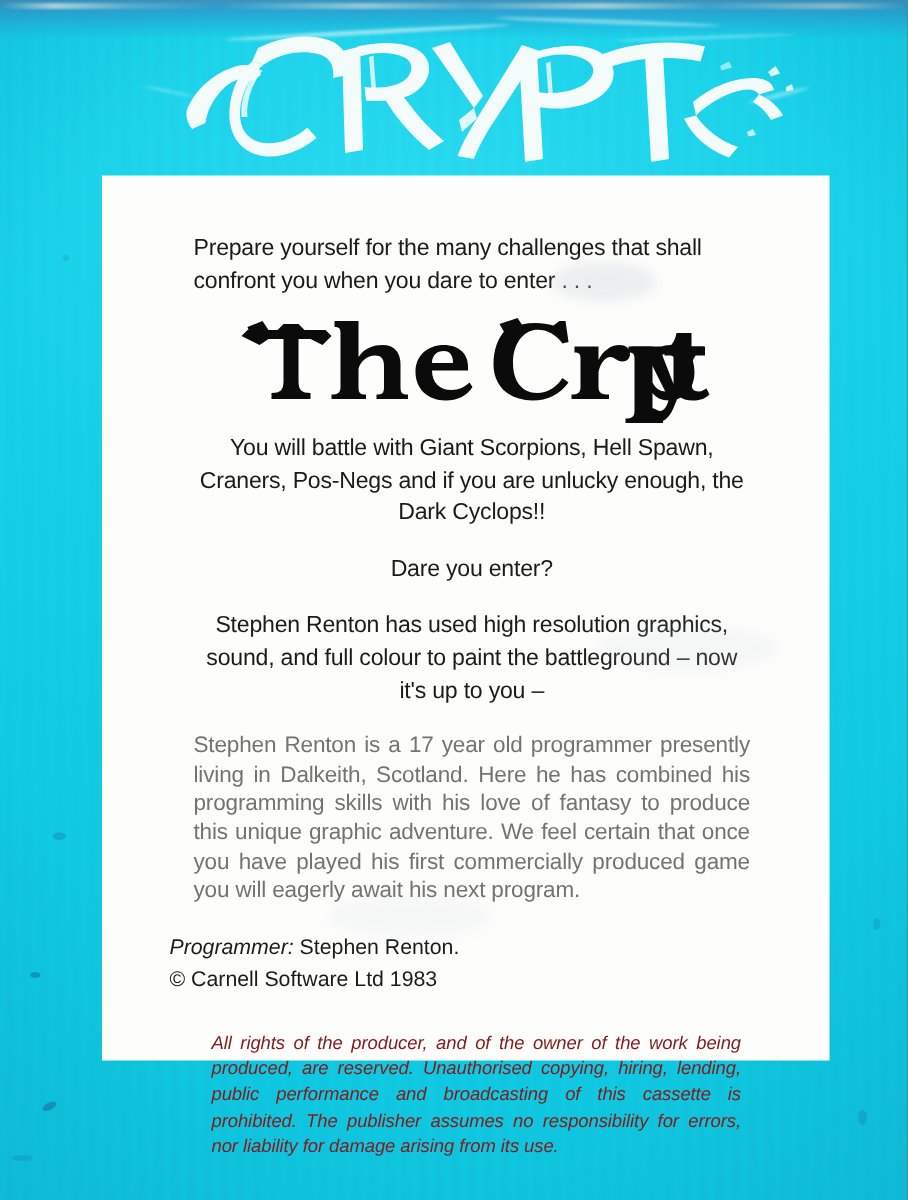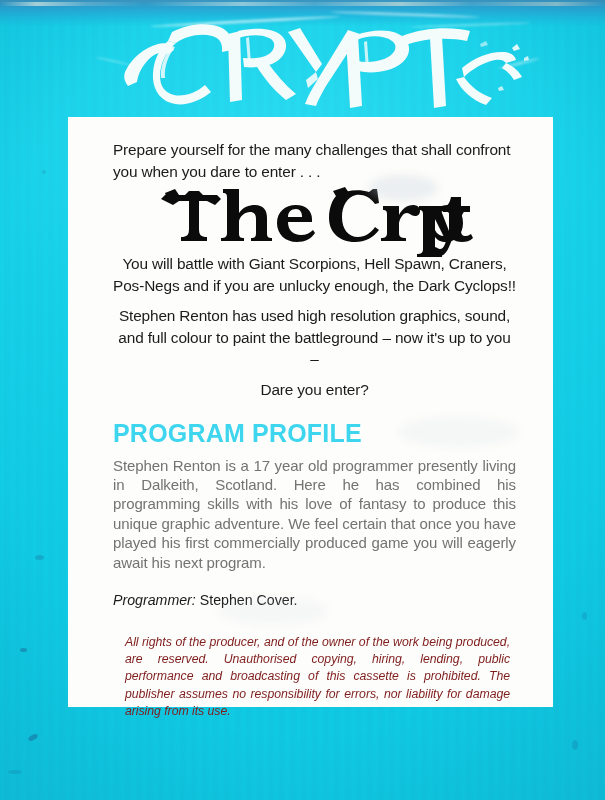--- a/index.html
+++ b/index.html
@@ -104,21 +104,21 @@
     width: 485px;
     height: 590px;
     background: #fdfdfb;
     box-shadow: 0 0 0 0 rgba(0,0,0,0);
   }
   .card-inner {
     padding: 22px 37px 0 45px;
     color: #141414;
   }
 
-  p { margin: 0; }
+  p { margin: 16px; }
 
   .lede {
     font-size: 15.4px;
     line-height: 21.5px;
     letter-spacing: -0.15px;
     color: #1b1b1b;
   }
 
   .crypt-title {
     text-align: center;
@@ -322,28 +322,28 @@
 
             <path d="M296 8 L306 8 L306 17 L315 17 L315 23 L306 23 L306 41
                      C306 45 307 47 311 47 C313 47 314 46 316 45 L318 49
                      C315 52 311 53 307 53 C299 53 294 49 294 41 L294 23 L288 23 L288 19
                      C293 17 295 13 296 8 Z"></path>
           </g>
         </svg>
       </div>
 
       <p class="body-para">You will battle with Giant Scorpions, Hell Spawn, Craners, Pos-Negs and if you are unlucky enough, the Dark Cyclops!!</p>
+      <p class="body-para">Dare you enter?</p>
       <p class="body-para">Stephen Renton has used high resolution graphics, sound, and full colour to paint the battleground – now it's up to you –</p>
-      <p class="body-para">Dare you enter?</p>
-
-      <h2 class="profile-head">PROGRAM PROFILE</h2>
+
 
       <p class="profile-body">Stephen Renton is a 17 year old programmer presently living in Dalkeith, Scotland. Here he has combined his programming skills with his love of fantasy to produce this unique graphic adventure. We feel certain that once you have played his first commercially produced game you will eagerly await his next program.</p>
 
       <div class="credits">
-        <span class="cl"><em>Programmer:</em> <span>Stephen Cover.</span></span>
+        <span class="cl"><em>Programmer:</em> <span>Stephen Renton.</span></span>
+        <span class="cl">© Carnell Software Ltd 1983</span>
       </div>
 
       <p class="legal">All rights of the producer, and of the owner of the work being produced, are reserved. Unauthorised copying, hiring, lending, public performance and broadcasting of this cassette is prohibited. The publisher assumes no responsibility for errors, nor liability for damage arising from its use.</p>
 
     </div>
   </div>
 </div>
 
 </body></html>

